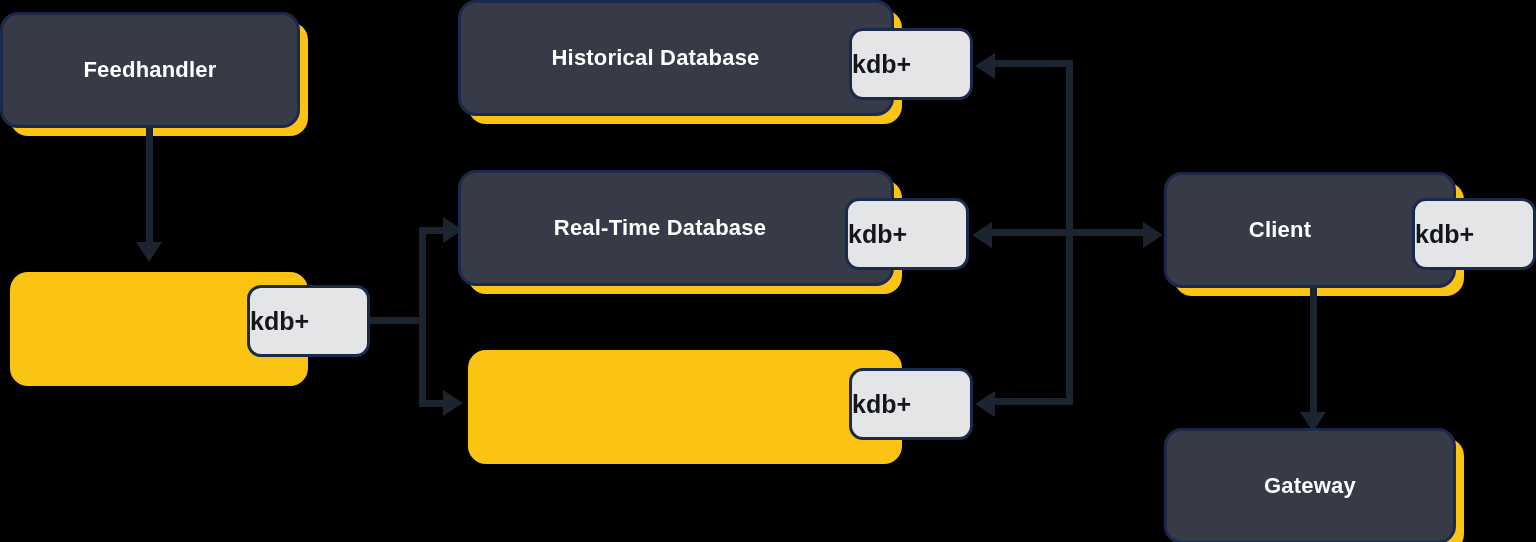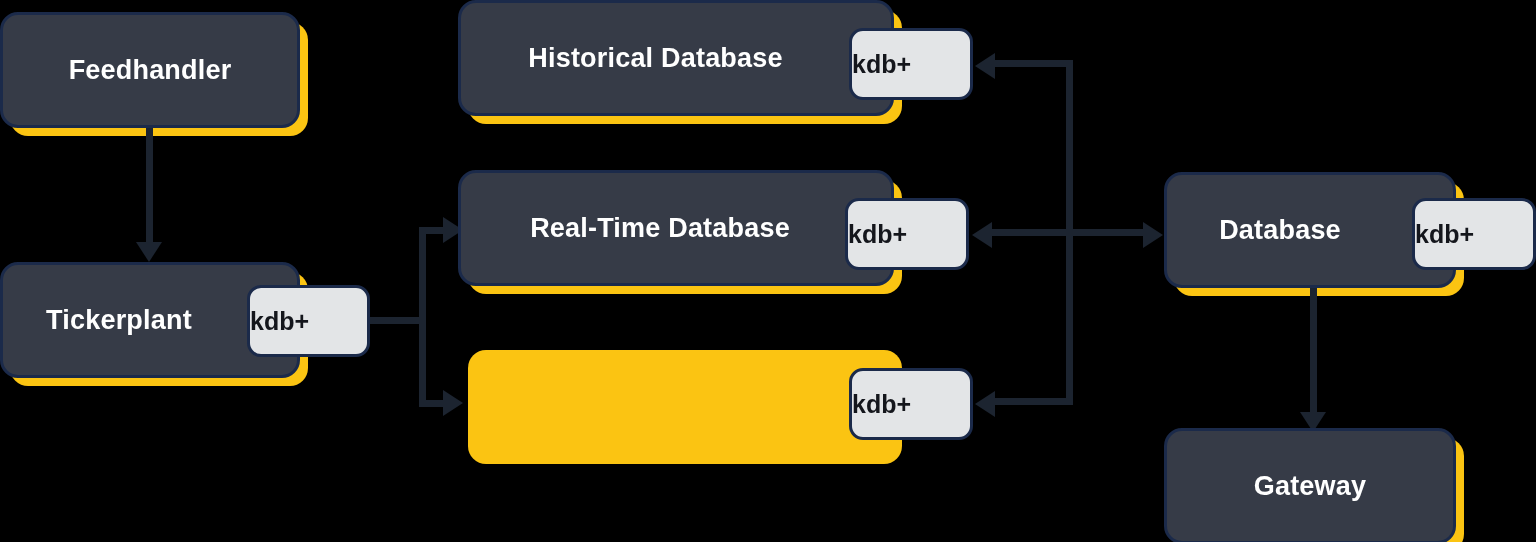--- a/index.html
+++ b/index.html
@@ -33,21 +33,21 @@
   }
   .node-shadow {
     position: absolute;
     box-sizing: border-box;
     background: #FBC412;
     border-radius: 18px;
     z-index: 3;
   }
   .node-label {
     color: #FFFFFF;
-    font-size: 27px;
+    font-size: 22px;
     font-weight: bold;
     letter-spacing: 0.2px;
     white-space: nowrap;
     text-align: center;
     line-height: 1;
   }
 
   
   .badge {
     position: absolute;
@@ -106,23 +106,20 @@
 
   <div class="node-shadow" style="left:10px; top:22px; width:298px; height:114px;"></div>
   <div class="node" style="left:0px; top:12px; width:300px; height:116px;">
     <span class="node-label">Feedhandler</span>
   </div>
 
   <div class="seg-v" style="left:146px; top:128px; height:118px;"></div>
   <div class="arrow arrow-down" style="left:136px; top:242px;"></div>
 
   <div class="node-shadow" style="left:10px; top:272px; width:298px; height:114px;"></div>
-  <div class="node" style="left:0px; top:262px; width:300px; height:116px;">
-    <span class="node-label" style="margin-right:62px;">Tickerplant</span>
-  </div>
   <div class="badge" style="left:247px; top:285px; width:123px; height:72px;">
     <span class="badge-label">kdb+</span>
   </div>
 
   <div class="seg-h" style="left:368px; top:317px; width:58px;"></div>
   <div class="seg-v" style="left:419px; top:227px; height:180px;"></div>
 
   <div class="seg-h" style="left:419px; top:227px; width:36px;"></div>
   <div class="arrow arrow-right" style="left:443px; top:217px;"></div>
 
@@ -157,21 +154,21 @@
 
   <div class="seg-h" style="left:992px; top:229px; width:160px;"></div>
   <div class="arrow arrow-left" style="left:972px; top:222px;"></div>
   <div class="arrow arrow-right" style="left:1143px; top:222px;"></div>
 
   <div class="seg-h" style="left:995px; top:398px; width:78px;"></div>
   <div class="arrow arrow-left" style="left:975px; top:391px;"></div>
 
   <div class="node-shadow" style="left:1174px; top:182px; width:290px; height:114px;"></div>
   <div class="node" style="left:1164px; top:172px; width:292px; height:116px;">
-    <span class="node-label" style="margin-right:60px;">Database</span>
+    <span class="node-label" style="margin-right:60px;">Client</span>
   </div>
   <div class="badge" style="left:1412px; top:198px; width:124px; height:72px;">
     <span class="badge-label">kdb+</span>
   </div>
 
   <div class="seg-v" style="left:1310px; top:288px; height:128px;"></div>
   <div class="arrow arrow-down" style="left:1300px; top:412px;"></div>
 
   <div class="node-shadow" style="left:1174px; top:438px; width:290px; height:114px;"></div>
   <div class="node" style="left:1164px; top:428px; width:292px; height:116px;">

